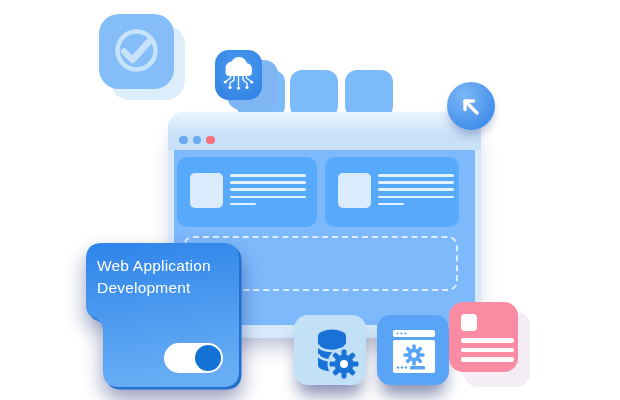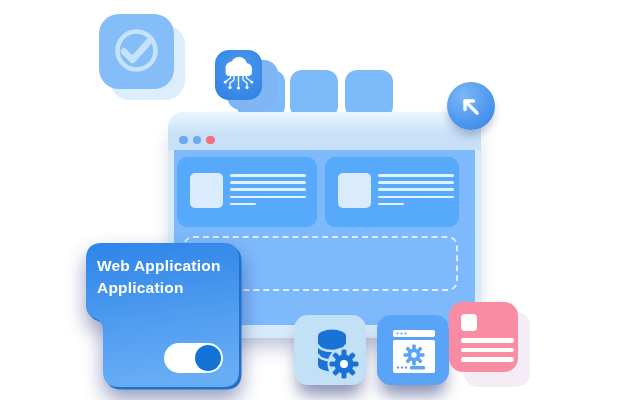--- a/index.html
+++ b/index.html
@@ -52,21 +52,21 @@
 
   
   .doc-shadow{left:464px;top:312px;width:66px;height:75px;border-radius:14px;background:#F5EDF6;}
   .doc-card{left:449px;top:302px;width:69px;height:70px;border-radius:14px;background:#F98CA2;}
   .doc-sq{position:absolute;left:12px;top:12px;width:16px;height:17px;border-radius:4px;background:#fff;}
   .doc-bar{position:absolute;left:12px;width:53px;height:4.6px;border-radius:2.3px;background:#fff;}
 
   
   .title-card{left:86px;top:243px;width:153px;height:144px;}
   .title-card svg{position:absolute;left:0;top:0;filter:drop-shadow(0 10px 10px rgba(25,40,110,.45));}
-  .tc-text{position:absolute;left:11px;top:12px;width:138px;color:#fff;font-weight:bold;
+  .tc-text{position:absolute;left:11px;top:12px;width:138px;color:#fff;font-weight:normal;
     font-size:15.5px;line-height:22px;letter-spacing:.2px;}
   .toggle{position:absolute;left:78px;top:100px;width:59px;height:30px;border-radius:15px;background:#fff;cursor:pointer;}
   .knob{position:absolute;right:2px;top:2px;width:26px;height:26px;border-radius:50%;background:#1273D4;}
 </style>
 </head>
 <body>
 
 <div class="stage">
 
   <div class="abs check-shadow"></div>
@@ -215,20 +215,20 @@
         <linearGradient id="cardGrad" x1="0" y1="0" x2="0.15" y2="1">
           <stop offset="0" stop-color="#2E84E9"></stop>
           <stop offset="1" stop-color="#67ADF5"></stop>
         </linearGradient>
       </defs>
       <path transform="translate(2.5,2.5)" fill="#2070CE" d="M16 0 H137 Q153 0 153 16 V128 Q153 144 137 144 H33 Q17 144 17 128 V88 Q17 78 8.5 75 Q0 72 0 63 V16 Q0 0 16 0 Z"></path>
       <path fill="url(#cardGrad)" d="M16 0 H137 Q153 0 153 16 V128 Q153 144 137 144 H33 Q17 144 17 128 V88 Q17 78 8.5 75 Q0 72 0 63 V16 Q0 0 16 0 Z"></path>
     </svg>
     <div class="tc-text">
       <div>Web Application</div>
-      <div>Application</div>
+      <div>Development</div>
     </div>
     <div class="toggle">
       <div class="knob"></div>
     </div>
   </div>
 
 </div>
 
 </body></html>

